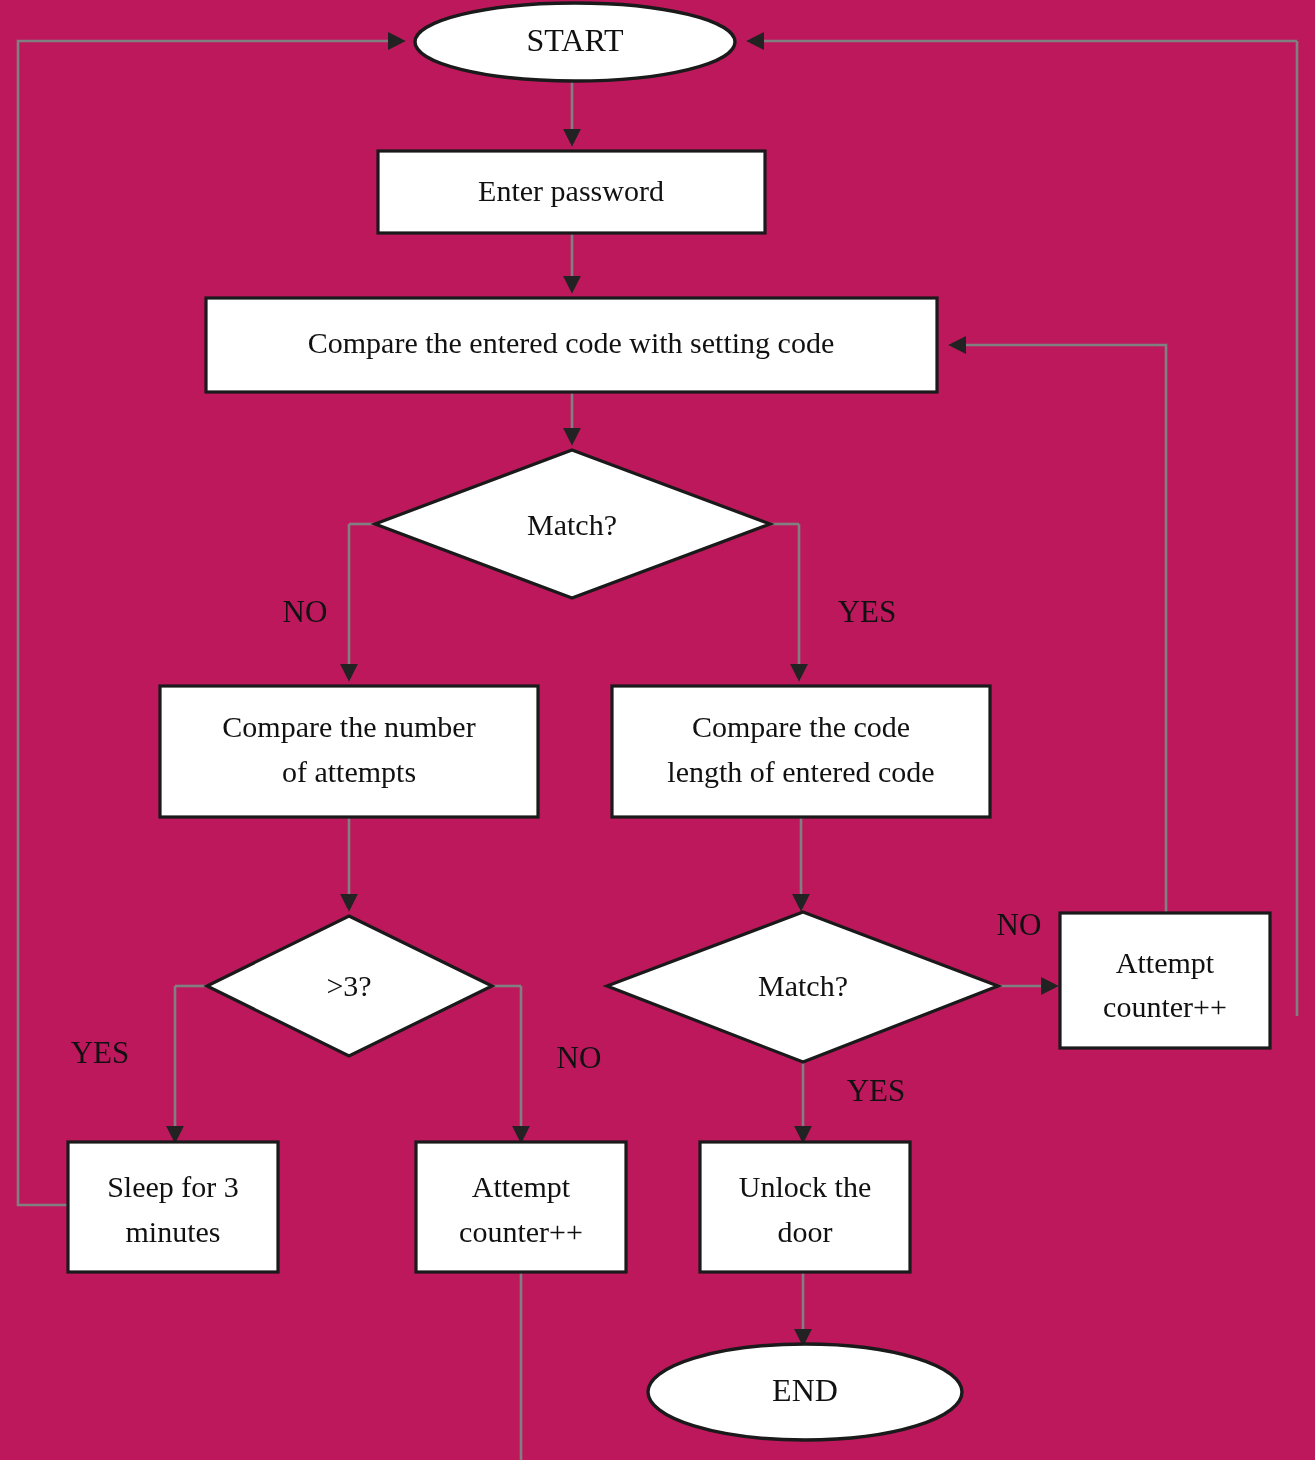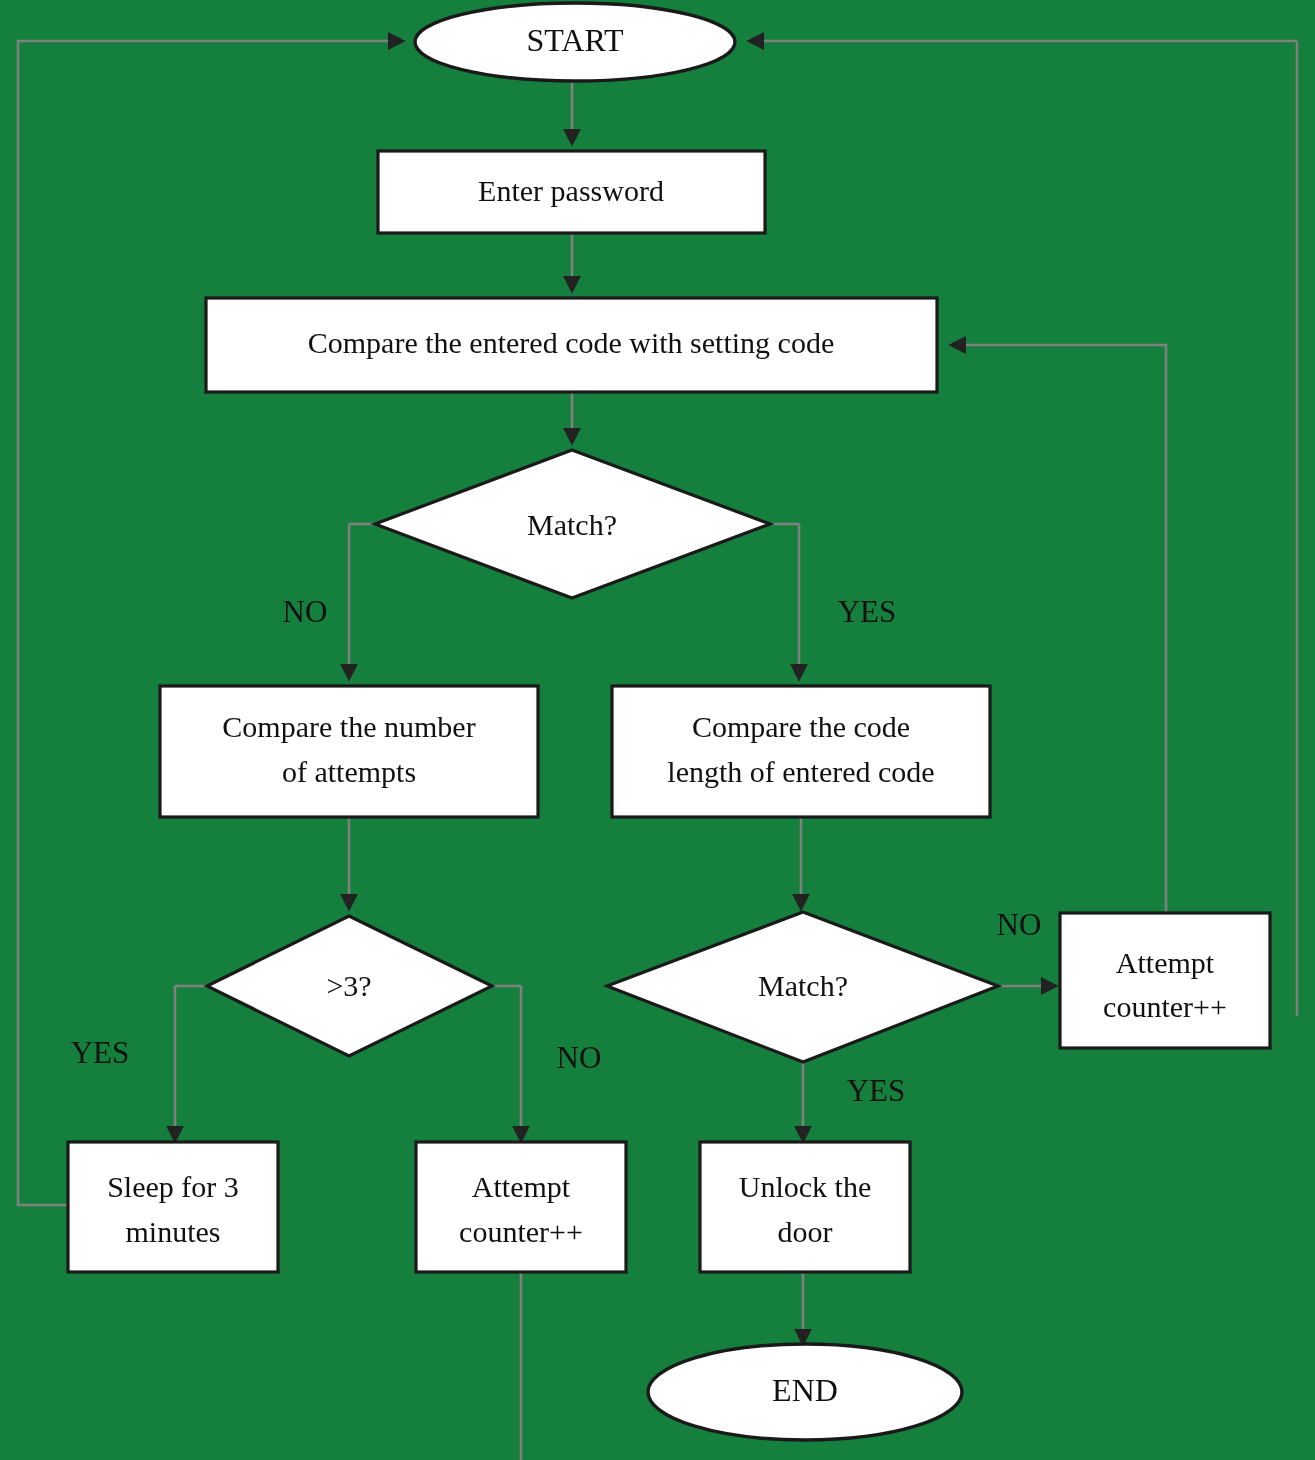--- a/index.html
+++ b/index.html
@@ -8,21 +8,21 @@
     padding: 0;
     background: #ffffff;
   }
   body {
     font-family: "Liberation Serif", "DejaVu Serif", serif;
   }
   #flow-root {
     position: relative;
     width: 1315px;
     height: 1460px;
-    background: #15803d;
+    background: #be185d;
     overflow: hidden;
   }
   svg#flow-svg {
     position: absolute;
     top: 0;
     left: 0;
     width: 1315px;
     height: 1460px;
     display: block;
   }

